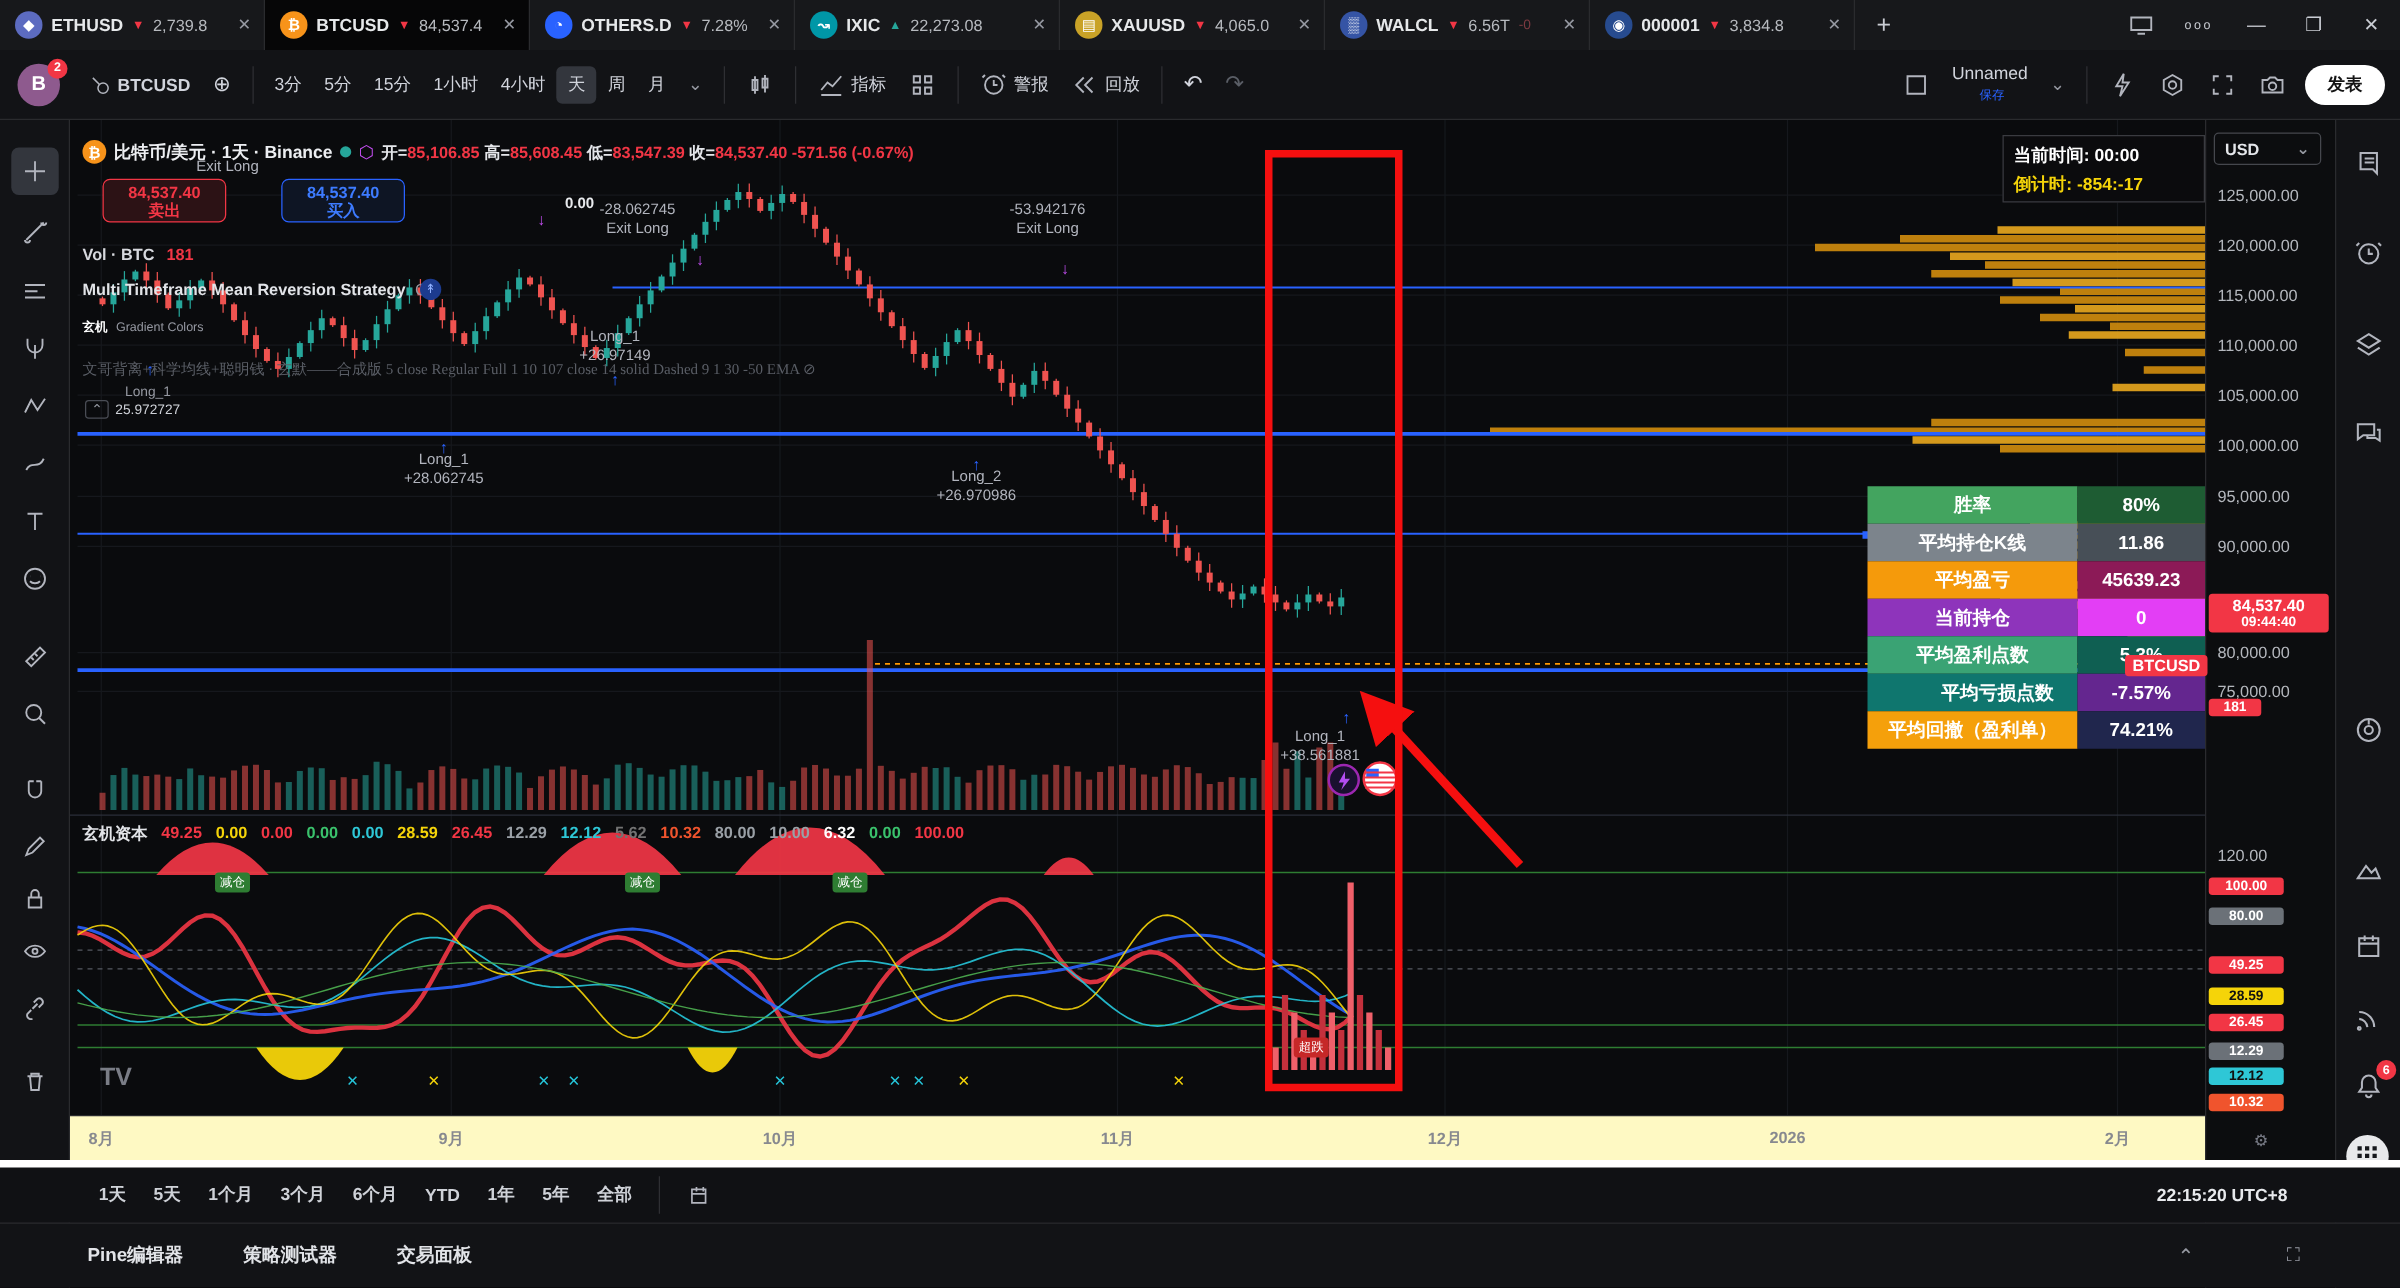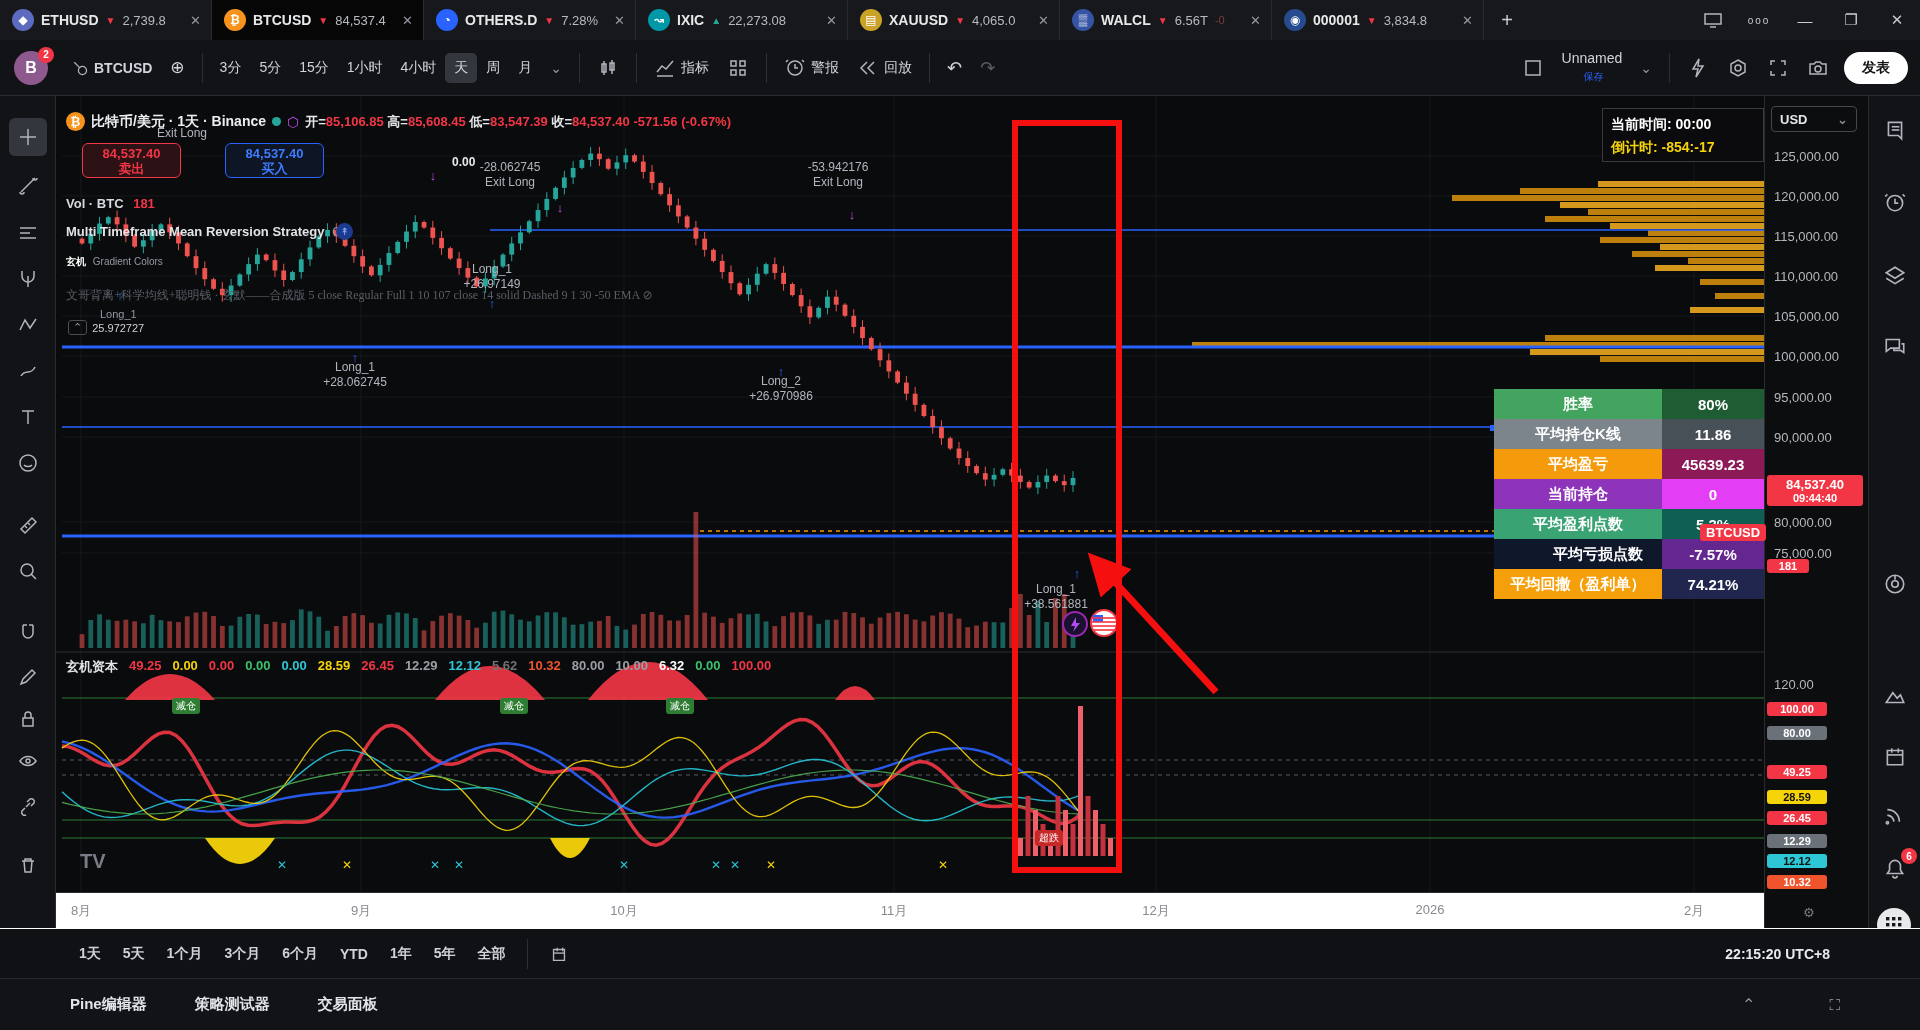--- a/index.html
+++ b/index.html
@@ -47,23 +47,23 @@
   .ind-tag { position:absolute; left:2px; width:60px; text-align:center; border-radius:3px; font-size:11px; font-weight:bold; padding:1px 0; z-index:7; }
   
   #stats { left:1494px; top:389px; width:270px; z-index:6; font-weight:bold; }
   .st-row { display:flex; height:30px; }
   .st-l { width:168px; display:flex; align-items:center; justify-content:center; color:#fff; font-size:15px; }
   .st-v { width:102px; display:flex; align-items:center; justify-content:center; color:#fff; font-size:15px; }
   
   #infobox { left:1602px; top:108px; width:162px; height:54px; background:#0b0b0d; border:1px solid #3a3b40; z-index:6;
              padding:4px 8px; font-size:14px; font-weight:bold; line-height:23px; }
   
-  #timeaxis { left:56px; top:892px; width:1812px; height:36px; background:#ffffff; border-top:1px solid #2a2b2e; z-index:5; }
+  #timeaxis { left:56px; top:892px; width:1812px; height:36px; background:#fef9c3; border-top:1px solid #2a2b2e; z-index:5;font-weight:bold; }
   .ta-label { position:absolute; top:9px; color:#87898f; font-size:13px; transform:translateX(-50%); }
-  #rangebar { left:0; top:928px; width:1920px; height:50px; background:#101114; border-top:1px solid #ffffff; z-index:16; display:flex; align-items:center; padding-left:70px; gap:4px; }
+  #rangebar { left:0; top:928px; width:1920px; height:50px; background:#101114; border-top:6px solid #ffffff; z-index:16; display:flex; align-items:center; padding-left:70px; gap:4px; }
   .rb-item { color:#cfd2d8; font-size:14px; font-weight:bold; padding:5px 9px; border-radius:5px; cursor:pointer; }
   #bottombar { left:0; top:978px; width:1920px; height:52px; background:#121316; border-top:1px solid #2a2b2e; z-index:16; display:flex; align-items:center; padding-left:70px; gap:48px; }
   .bb-tab { color:#e2e4e8; font-size:15px; font-weight:bold; cursor:pointer; }
   
   #red-rect { position:absolute; left:1012px; top:120px; width:110px; height:753px; border:6px solid #f50f0f; z-index:9; }
   .badge { position:absolute; z-index:5; color:#fff; font-size:10px; padding:1px 4px; border-radius:3px; transform:translateX(-50%); }
   .xmark { position:absolute; z-index:4; font-size:12px; font-weight:bold; transform:translateX(-50%); }
 </style>
 </head>
 <body>
@@ -950,21 +950,21 @@
     </div>
     <div class="st-row">
       <div class="st-l" style="background: rgb(142, 52, 187);">当前持仓</div>
       <div class="st-v" style="background: rgb(227, 62, 245);">0</div>
     </div>
     <div class="st-row">
       <div class="st-l" style="background: rgb(58, 163, 116);">平均盈利点数</div>
       <div class="st-v" style="background: rgb(15, 95, 82);">5.3%</div>
     </div>
     <div class="st-row">
-      <div class="st-l" style="background: #0f172a; padding-left: 40px;">平均亏损点数</div>
+      <div class="st-l" style="background: #0f766e; padding-left: 40px;">平均亏损点数</div>
       <div class="st-v" style="background: rgb(100, 38, 143);">-7.57%</div>
     </div>
     <div class="st-row">
       <div class="st-l" style="background: rgb(245, 160, 11);">平均回撤（盈利单）</div>
       <div class="st-v" style="background: rgb(32, 38, 77);">74.21%</div>
     </div>
   </div>
 <div class="abs" style="left:1700px;top:524px;z-index:7;background:#f23645;color:#fff;font-weight:bold;font-size:13px;padding:1px 6px;border-radius:3px;">BTCUSD</div>
 
 <div id="timeaxis" class="abs">

